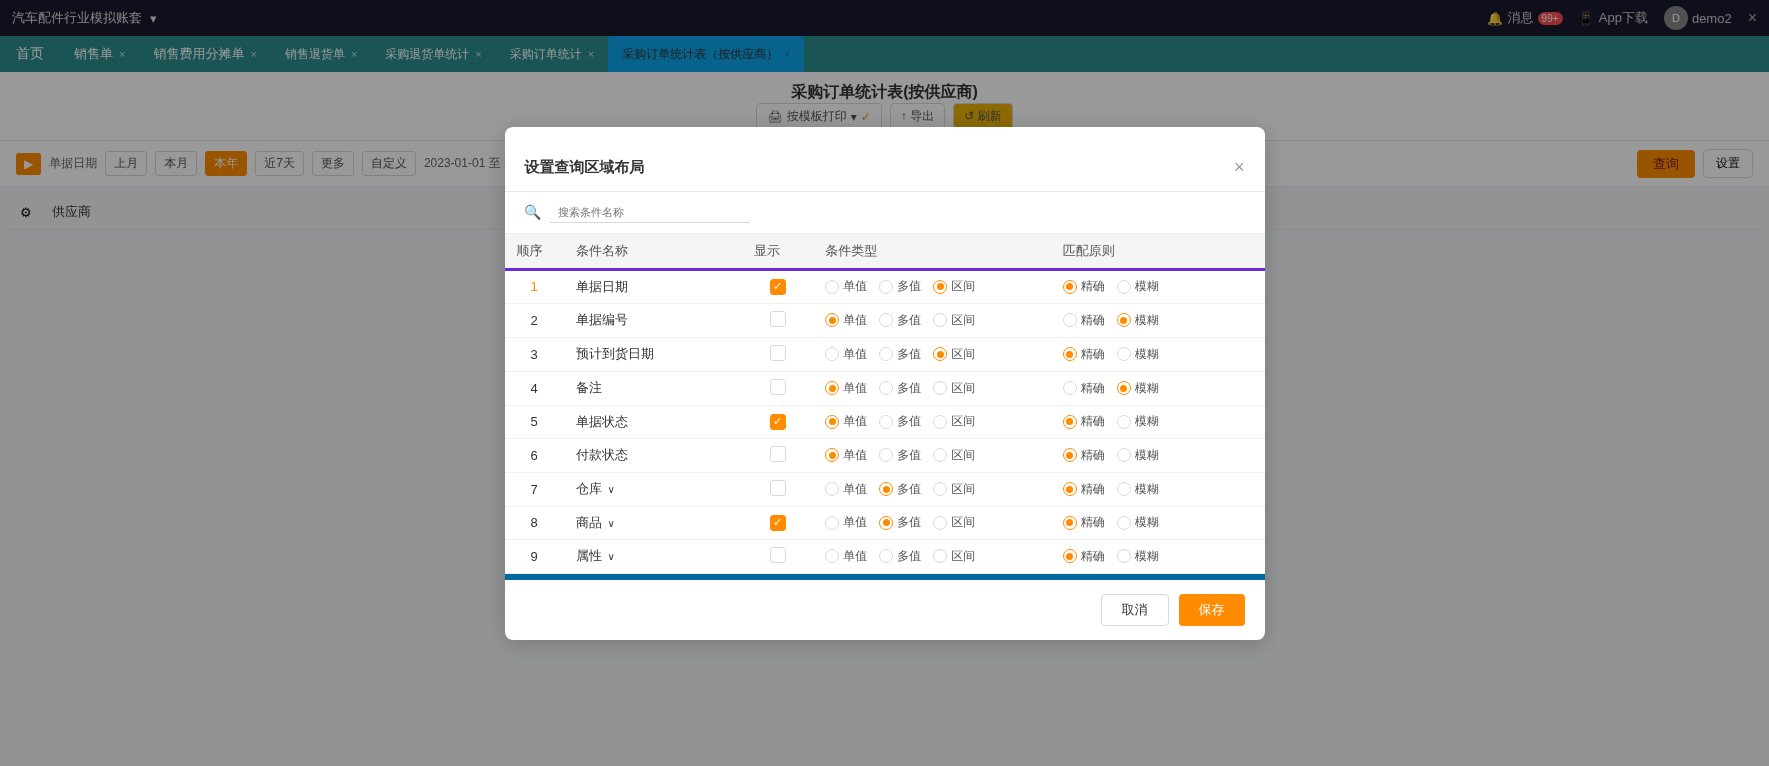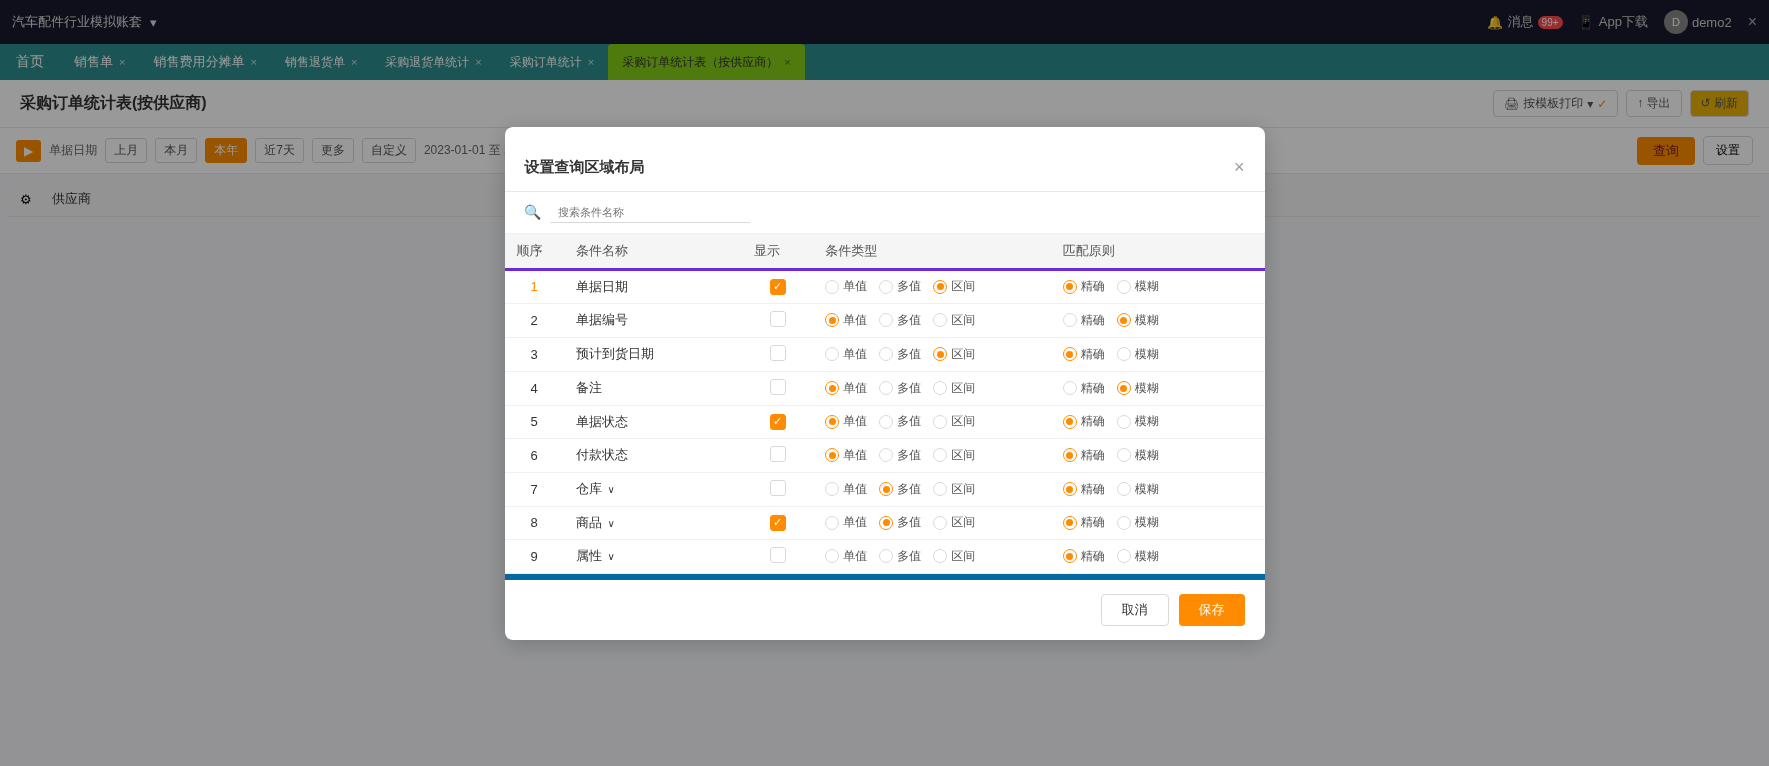--- a/index.html
+++ b/index.html
@@ -1,21 +1,21 @@
 <!DOCTYPE html>
 <html><head>
   <meta charset="utf-8">
   <style>
     * { box-sizing: border-box; margin: 0; padding: 0; }
     body { font-family: 'Microsoft YaHei', Arial, sans-serif; font-size: 13px; background: #f0f2f5; overflow: hidden; }
 
     
     .top-bar {
       background: #1a1a2e;
-      height: 44px;
+      height: 36px;
       display: flex;
       align-items: center;
       justify-content: space-between;
       padding: 0 12px;
       color: #ccc;
     }
     .top-bar-left { display: flex; align-items: center; gap: 8px; font-size: 13px; color: #ddd; }
     .top-bar-right { display: flex; align-items: center; gap: 16px; font-size: 13px; color: #ccc; }
     .top-bar-right .badge { background: #ff4d4f; color: white; border-radius: 8px; font-size: 10px; padding: 1px 4px; }
 
@@ -31,39 +31,40 @@
       padding: 0 14px;
       height: 36px;
       display: flex;
       align-items: center;
       color: #fff;
       font-size: 13px;
       cursor: pointer;
       white-space: nowrap;
       position: relative;
     }
-    .tab-item.active { background: #84cc16; color: #333; border-radius: 4px 4px 0 0; }
+    .tab-item.active { background: #0ea5e9; color: #333; border-radius: 4px 4px 0 0; font-family: Liberation Serif, serif; }
     .tab-item .tab-close { margin-left: 6px; font-size: 11px; opacity: 0.7; }
     .tab-item:first-child { padding: 0 16px; font-size: 14px; }
 
     
     .main-area {
       background: #f5f6fa;
       min-height: calc(766px - 72px);
       position: relative;
     }
 
     
     .page-header {
       background: #fff;
       padding: 10px 20px;
       display: flex;
       align-items: center;
       justify-content: space-between;
       border-bottom: 1px solid #e8e8e8;
+      flex-direction: column;
     }
     .page-title { font-size: 16px; font-weight: bold; color: #333; }
     .header-actions { display: flex; align-items: center; gap: 8px; }
     .btn-print { border: 1px solid #d9d9d9; background: #fff; padding: 4px 10px; border-radius: 4px; cursor: pointer; font-size: 12px; color: #555; display: flex; align-items: center; gap: 4px; }
     .btn-export { border: 1px solid #d9d9d9; background: #fff; padding: 4px 10px; border-radius: 4px; cursor: pointer; font-size: 12px; color: #555; }
     .btn-refresh { border: 1px solid #d9d9d9; background: #eab308; padding: 4px 10px; border-radius: 4px; cursor: pointer; font-size: 12px; color: #555; }
 
     
     .filter-bar {
       background: #fff;

